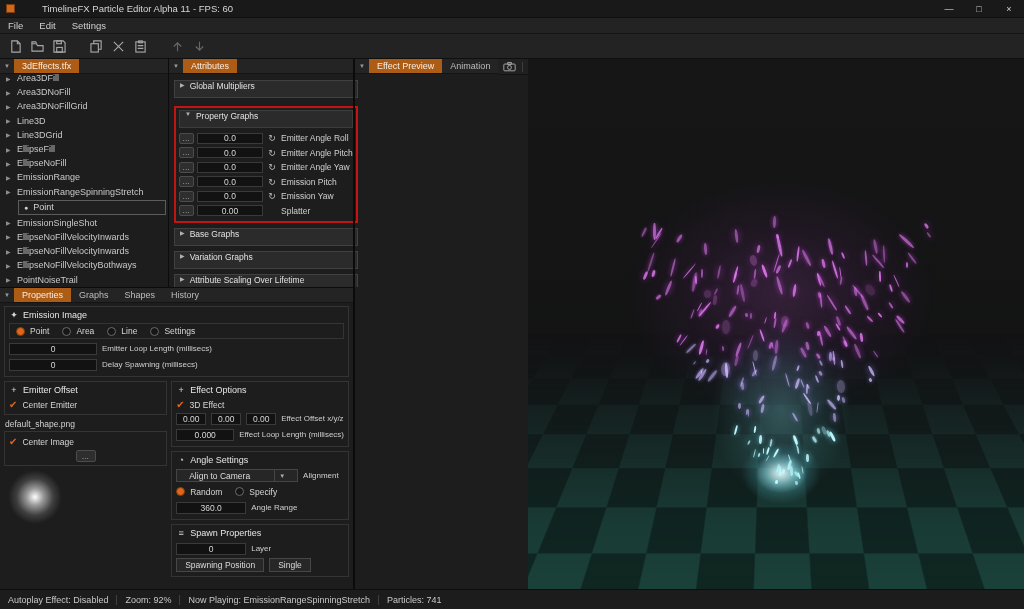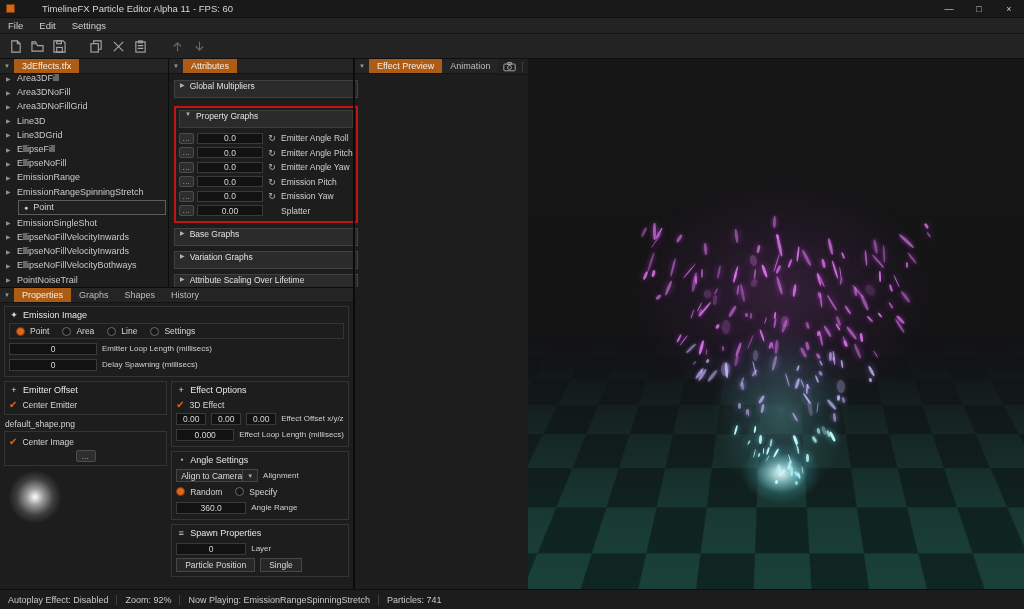--- a/index.html
+++ b/index.html
@@ -72,21 +72,21 @@
   .rlbl { font-size:8.5px; color:#d6d6d6; margin-right:8px; }
   .inrow { height:15px; display:flex; align-items:center; gap:5px; margin-bottom:1px; }
   .field { height:12px; background:#121212; border:1px solid #3a3a3a; display:flex; align-items:center; justify-content:center; font-size:8.5px; color:#d8d8d8; flex:none; }
   .w88 { width:88px; } .w58 { width:58px; } .w30 { width:30px; } .w70 { width:70px; }
   .flabel { font-size:8px; color:#cfcfcf; white-space:nowrap; overflow:hidden; }
   .checkrow { height:13px; display:flex; align-items:center; gap:5px; }
   .check { color:#e0661a; font-size:10px; line-height:1; }
   .clbl { font-size:8.5px; color:#d6d6d6; }
   .cols { display:flex; gap:4px; }
   .colL { width:172px; } .colR { flex:1; }
-  .dd { height:13px; background:#262626; border:1px solid #454545; display:flex; align-items:center; padding:0 4px; gap:0; font-size:8.5px; color:#dcdcdc; }
+  .dd { height:13px; background:#262626; border:1px solid #454545; display:flex; align-items:center; padding:0 12px; gap:24px; font-size:8.5px; color:#dcdcdc; }
   .ddarrow { font-size:6px; color:#aaa; border-left:1px solid #454545; padding-left:4px; height:100%; display:flex; align-items:center; }
   .btn { height:14px; background:#272727; border:1px solid #474747; display:flex; align-items:center; justify-content:center; padding:0 8px; font-size:8.5px; color:#dadada; }
   .shapefile { font-size:8.5px; color:#d2d2d2; margin:4px 0 2px 1px; }
   .shapebox { border:1px solid #343434; padding:3px 4px; }
   .morerow { display:flex; justify-content:center; margin-top:2px; }
   .dots.big { width:20px; height:12px; }
   .glowimg { width:54px; height:54px; margin:4px 0 0 4px;
     background:radial-gradient(circle at 50% 50%, #ffffff 0%, rgba(255,255,255,0.55) 22%, rgba(255,255,255,0.15) 48%, transparent 70%); }
 
   
@@ -438,21 +438,21 @@
               <div class="group">
                 <div class="ghead">
                   <span class="gicon">≡</span>
                   <span>Spawn Properties</span>
                 </div>
                 <div class="inrow">
                   <span class="field w70">0</span>
                   <span class="flabel">Layer</span>
                 </div>
                 <div class="inrow">
-                  <span class="btn">Particle Position</span>
+                  <span class="btn">Spawning Position</span>
                   <span class="btn">Single</span>
                 </div>
               </div>
             </div>
           </div>
 
         </div>
       </div>
     </div>
 

